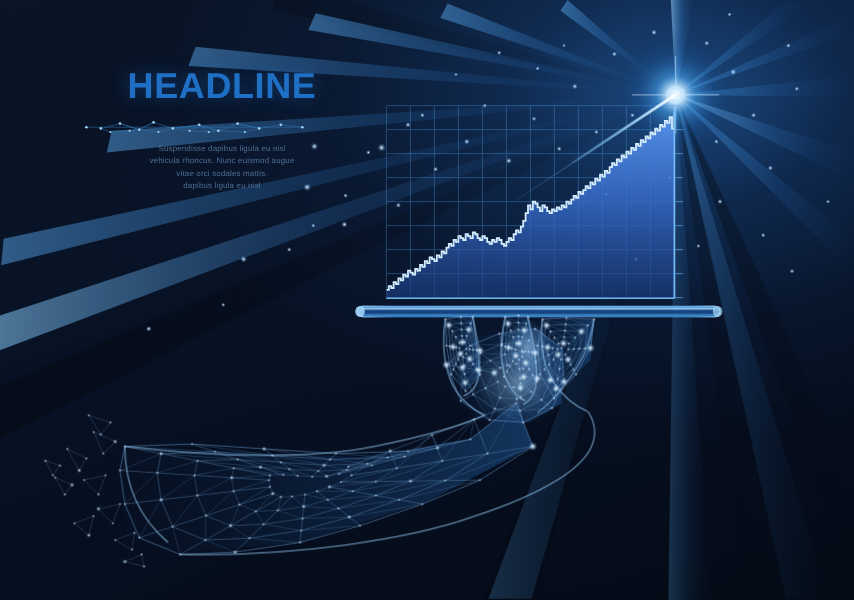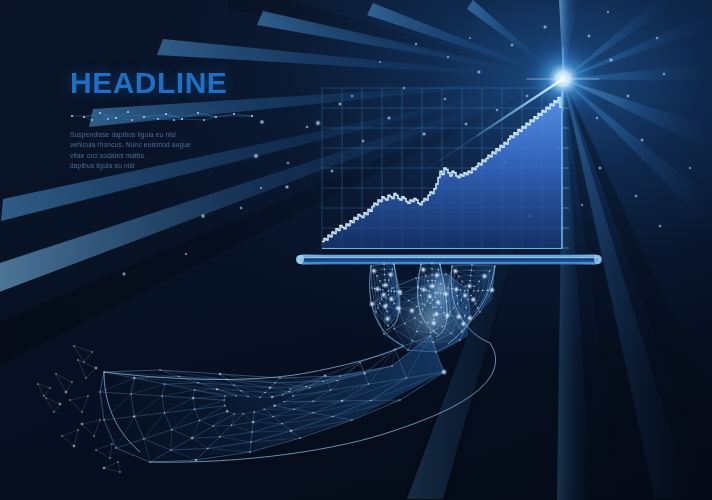--- a/index.html
+++ b/index.html
@@ -21,21 +21,21 @@
          rgba(16,45,90,0.24) 45%,
          rgba(8,22,50,0.10) 68%,
          rgba(4,10,24,0.0) 100%),
       linear-gradient(155deg, #0a1426 0%, #081326 30%, #060f20 58%, #040a15 100%),
       #050a14;
   }
   .layer { position:absolute; top:0; left:0; width:712px; height:500px; }
   .layer svg { display:block; width:712px; height:500px; }
 
   
-  #text-block { position:absolute; left:70px; top:68px; width:230px; }
+  #text-block { position:absolute; left:70px; top:58px; width:230px;text-align:center; }
   #headline {
     font-size:30px; font-weight:bold; letter-spacing:0.5px;
     color:#1f6fc4; line-height:1;
     text-shadow:0 0 14px rgba(31,111,196,0.45);
   }
   #divider-wrap { margin-top:10px; width:186px; height:16px; }
   #divider-wrap svg { width:186px; height:16px; display:block; }
   #body-copy {
     margin-top:6px;
     font-size:6.6px; line-height:10.4px;

